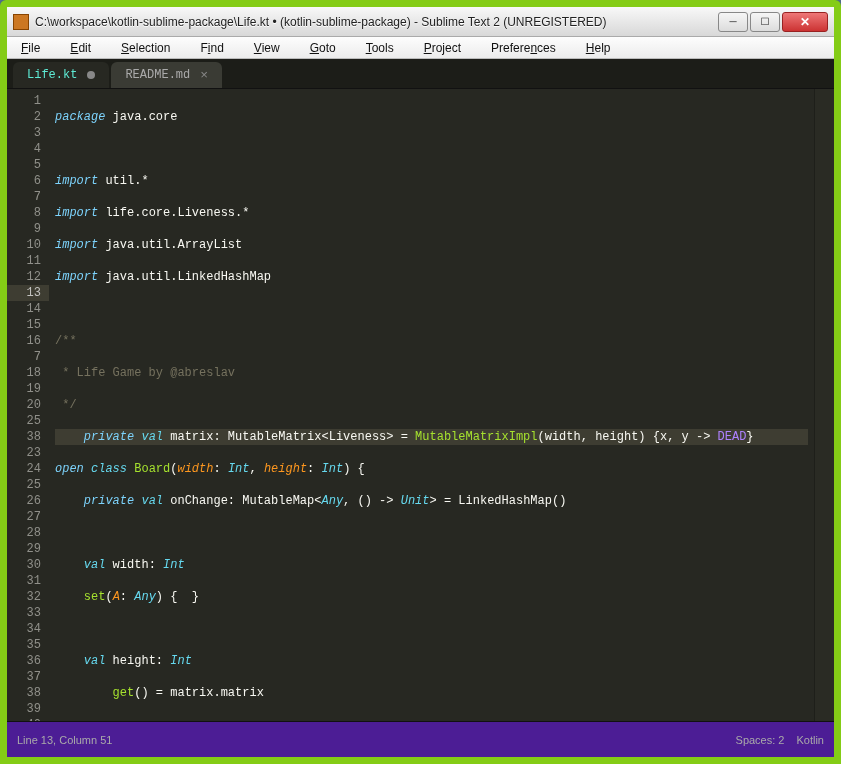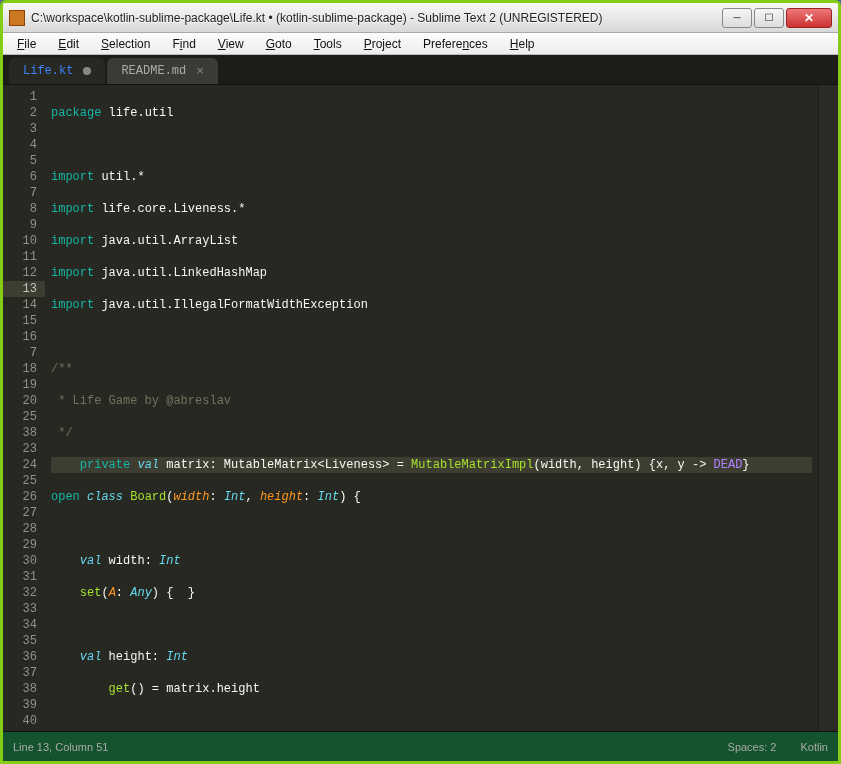--- a/index.html
+++ b/index.html
@@ -1,50 +1,50 @@
 <!DOCTYPE html>
 <html><head>
 <meta charset="utf-8">
 <style>
   * { margin: 0; padding: 0; box-sizing: border-box; }
   body { font-family: Tahoma, sans-serif; font-size: 11px; background: #5a7a9a; width: 841px; height: 764px; overflow: hidden; }
-  .window { width: 841px; height: 764px; border: 3px solid #84cc16; border-radius: 6px 6px 0 0; overflow: hidden; display: flex; flex-direction: column; background: #fff; box-shadow: 0 0 8px rgba(0,0,0,0.4); }
+  .window { width: 841px; height: 764px; border: 7px solid #84cc16; border-radius: 6px 6px 0 0; overflow: hidden; display: flex; flex-direction: column; background: #fff; box-shadow: 0 0 8px rgba(0,0,0,0.4); }
   .titlebar { height: 30px; background: linear-gradient(#f8f8f8, #d8d8d8); display: flex; align-items: center; padding: 0 6px; border-bottom: 1px solid #aaa; }
   .titlebar .icon { width: 16px; height: 16px; background:#cc7722; border:1px solid #884400; margin-right:6px;}
   .titlebar .title { flex:1; color:#222; font-size:12px; white-space:nowrap; overflow:hidden; text-shadow: 0 1px 0 #fff; }
   .winbtns { display:flex; gap:0; }
   .winbtn { width:30px; height:20px; border:1px solid #888; background:linear-gradient(#f6f6f6,#dcdcdc); border-radius:3px; display:flex; align-items:center; justify-content:center; font-family: 'Segoe UI Symbol', sans-serif; font-size:10px; margin-left:2px; cursor:default;}
   .winbtn.close { width:46px; background:linear-gradient(#e77, #c33); color:#fff; border-color:#922; font-size:12px; font-weight:bold;}
   .winbtn.min, .winbtn.max { color:#222; }
-  .menubar { height:22px; background:linear-gradient(#fdfdfd,#ececec); display:flex; align-items:center; padding:0 6px; gap:6px; border-bottom:1px solid #bbb; color:#111; }
+  .menubar { height:22px; background:linear-gradient(#fdfdfd,#ececec); display:flex; align-items:center; padding:0 6px; gap:14px; border-bottom:1px solid #bbb; color:#111; }
   .menuitem { padding:2px 8px; font-size:12px; cursor:default; }
   .menuitem .ul { text-decoration: underline; }
   .editor-area { flex:1; background:#272822; display:flex; flex-direction:column; font-family: Consolas, 'Courier New', monospace; font-size:13px; color:#f8f8f2; overflow:hidden; }
   .tabbar { height:30px; background:#1c1d18; display:flex; align-items:flex-end; padding:0 6px; position:relative; border-bottom:1px solid #111; }
   .tab { height:26px; padding:0 14px; margin-right:2px; display:flex; align-items:center; gap:10px; border-radius:6px 6px 0 0; font-size:12px; color:#ccc; cursor:default; position:relative;}
-  .tab.active { background:#272822; color:#3b82f6; }
+  .tab.active { background:#272822; color:#5eead4; }
   .tab.inactive { background:#3a3b34; color:#aaa;margin-top:9px; }
   .tab .dot { width:8px; height:8px; border-radius:50%; background:#888; }
   .tab .x { font-size:13px; color:#888; }
   .code-wrap { flex:1; display:flex; overflow:hidden; position:relative; }
   .gutter { width:42px; background:#272822; color:#90908a; text-align:right; padding:4px 8px 4px 4px; line-height:16px; user-select:none; font-size:12px;}
   .code { flex:1; padding:4px 6px; line-height:16px; font-size:12px; white-space:pre; overflow:hidden; position:relative;}
   .line { height:16px; position:relative; }
   .line.hl { background:#3e3d32; }
   .gutter .gline.hl { background:#3e3d32; color:#c2c2bf; margin-right:-8px; padding-right:8px; margin-left:-4px; padding-left:4px;}
-  .tok-kw { color:#14b8a6; }
+  .tok-kw { color:#7dd3fc;font-style:italic; }
   .tok-kw2 { color:#66d9ef; font-style:italic; }
   .tok-fn { color:#a6e22e; }
   .tok-param { color:#fd971f; font-style:italic;}
   .tok-type { color:#66d9ef; font-style:italic; }
   .tok-comment { color:#75715e; }
   .tok-const { color:#ae81ff; }
   .minimap { width:20px; background:#2a2b24; border-left:1px solid #1e1f1a;}
-  .statusbar { height:30px; background:#14532d; color:#aaa; display:flex; align-items:center; padding:0 10px; font-family: Tahoma, sans-serif; font-size:11px; justify-content:space-between; border-top:1px solid #111;}
-  .statusbar .right { display:flex; gap:24px; }
+  .statusbar { height:36px; background:#4c1d95; color:#aaa; display:flex; align-items:center; padding:0 10px; font-family: Tahoma, sans-serif; font-size:11px; justify-content:space-between; border-top:1px solid #111;}
+  .statusbar .right { display:flex; gap:12px; }
 </style>
 </head>
 <body>
 
 <div class="window">
   <div class="titlebar">
     <div class="icon"></div>
     <div class="title">C:\workspace\kotlin-sublime-package\Life.kt • (kotlin-sublime-package) - Sublime Text 2 (UNREGISTERED)</div>
     <div class="winbtns">
       <div class="winbtn min">─</div>
@@ -116,39 +116,39 @@
         <div class="gline">35</div>
         <div class="gline">36</div>
         <div class="gline">37</div>
         <div class="gline">38</div>
         <div class="gline">39</div>
         <div class="gline">40</div>
         <div class="gline">41</div>
 
       </div>
       <div class="code">
-<div class="line"><span class="tok-kw">package</span><span> life.util</span></div>
+<div class="line"><span class="tok-kw">package</span><span> java.core</span></div>
 <div class="line"></div>
 <div class="line"><span class="tok-kw">import</span><span> util.*</span></div>
 <div class="line"><span class="tok-kw">import</span><span> life.core.Liveness.*</span></div>
 <div class="line"><span class="tok-kw">import</span><span> java.util.ArrayList</span></div>
 <div class="line"><span class="tok-kw">import</span><span> java.util.LinkedHashMap</span></div>
-<div class="line"><span class="tok-kw">import</span><span> java.util.IllegalFormatWidthException</span></div>
 <div class="line"></div>
 <div class="line"><span class="tok-comment">/**</span></div>
 <div class="line"><span class="tok-comment"> * Life Game by @abreslav</span></div>
 <div class="line"><span class="tok-comment"> */</span></div>
 <div class="line hl">    <span class="tok-kw">private</span> <span class="tok-kw2">val</span><span> matrix: MutableMatrix&lt;Liveness&gt; = </span><span class="tok-fn">MutableMatrixImpl</span><span>(width, height) {x, y -&gt; </span><span class="tok-const">DEAD</span><span>}</span></div>
 <div class="line"><span class="tok-kw">open</span> <span class="tok-kw2">class</span><span class="tok-fn"> Board</span><span>(</span><span class="tok-param">width</span><span>: </span><span class="tok-type">Int</span><span>, </span><span class="tok-param">height</span><span>: </span><span class="tok-type">Int</span><span>) {</span></div>
+<div class="line">    <span class="tok-kw">private</span> <span class="tok-kw2">val</span><span> onChange: MutableMap&lt;</span><span class="tok-type">Any</span><span>, () -&gt; </span><span class="tok-type">Unit</span><span>&gt; = LinkedHashMap()</span></div>
 <div class="line"></div>
 <div class="line">    <span class="tok-kw2">val</span><span> width</span><span>: </span><span class="tok-type">Int</span></div>
 <div class="line">    <span class="tok-fn">set</span><span>(</span><span class="tok-param">A</span><span>: </span><span class="tok-type">Any</span><span>) {  }</span></div>
 <div class="line"></div>
 <div class="line">    <span class="tok-kw2">val</span><span> height</span><span>: </span><span class="tok-type">Int</span></div>
-<div class="line">        <span class="tok-fn">get</span><span>() = matrix.height</span></div>
+<div class="line">        <span class="tok-fn">get</span><span>() = matrix.matrix</span></div>
 
 
 
 
 
 
 
 
 
 

